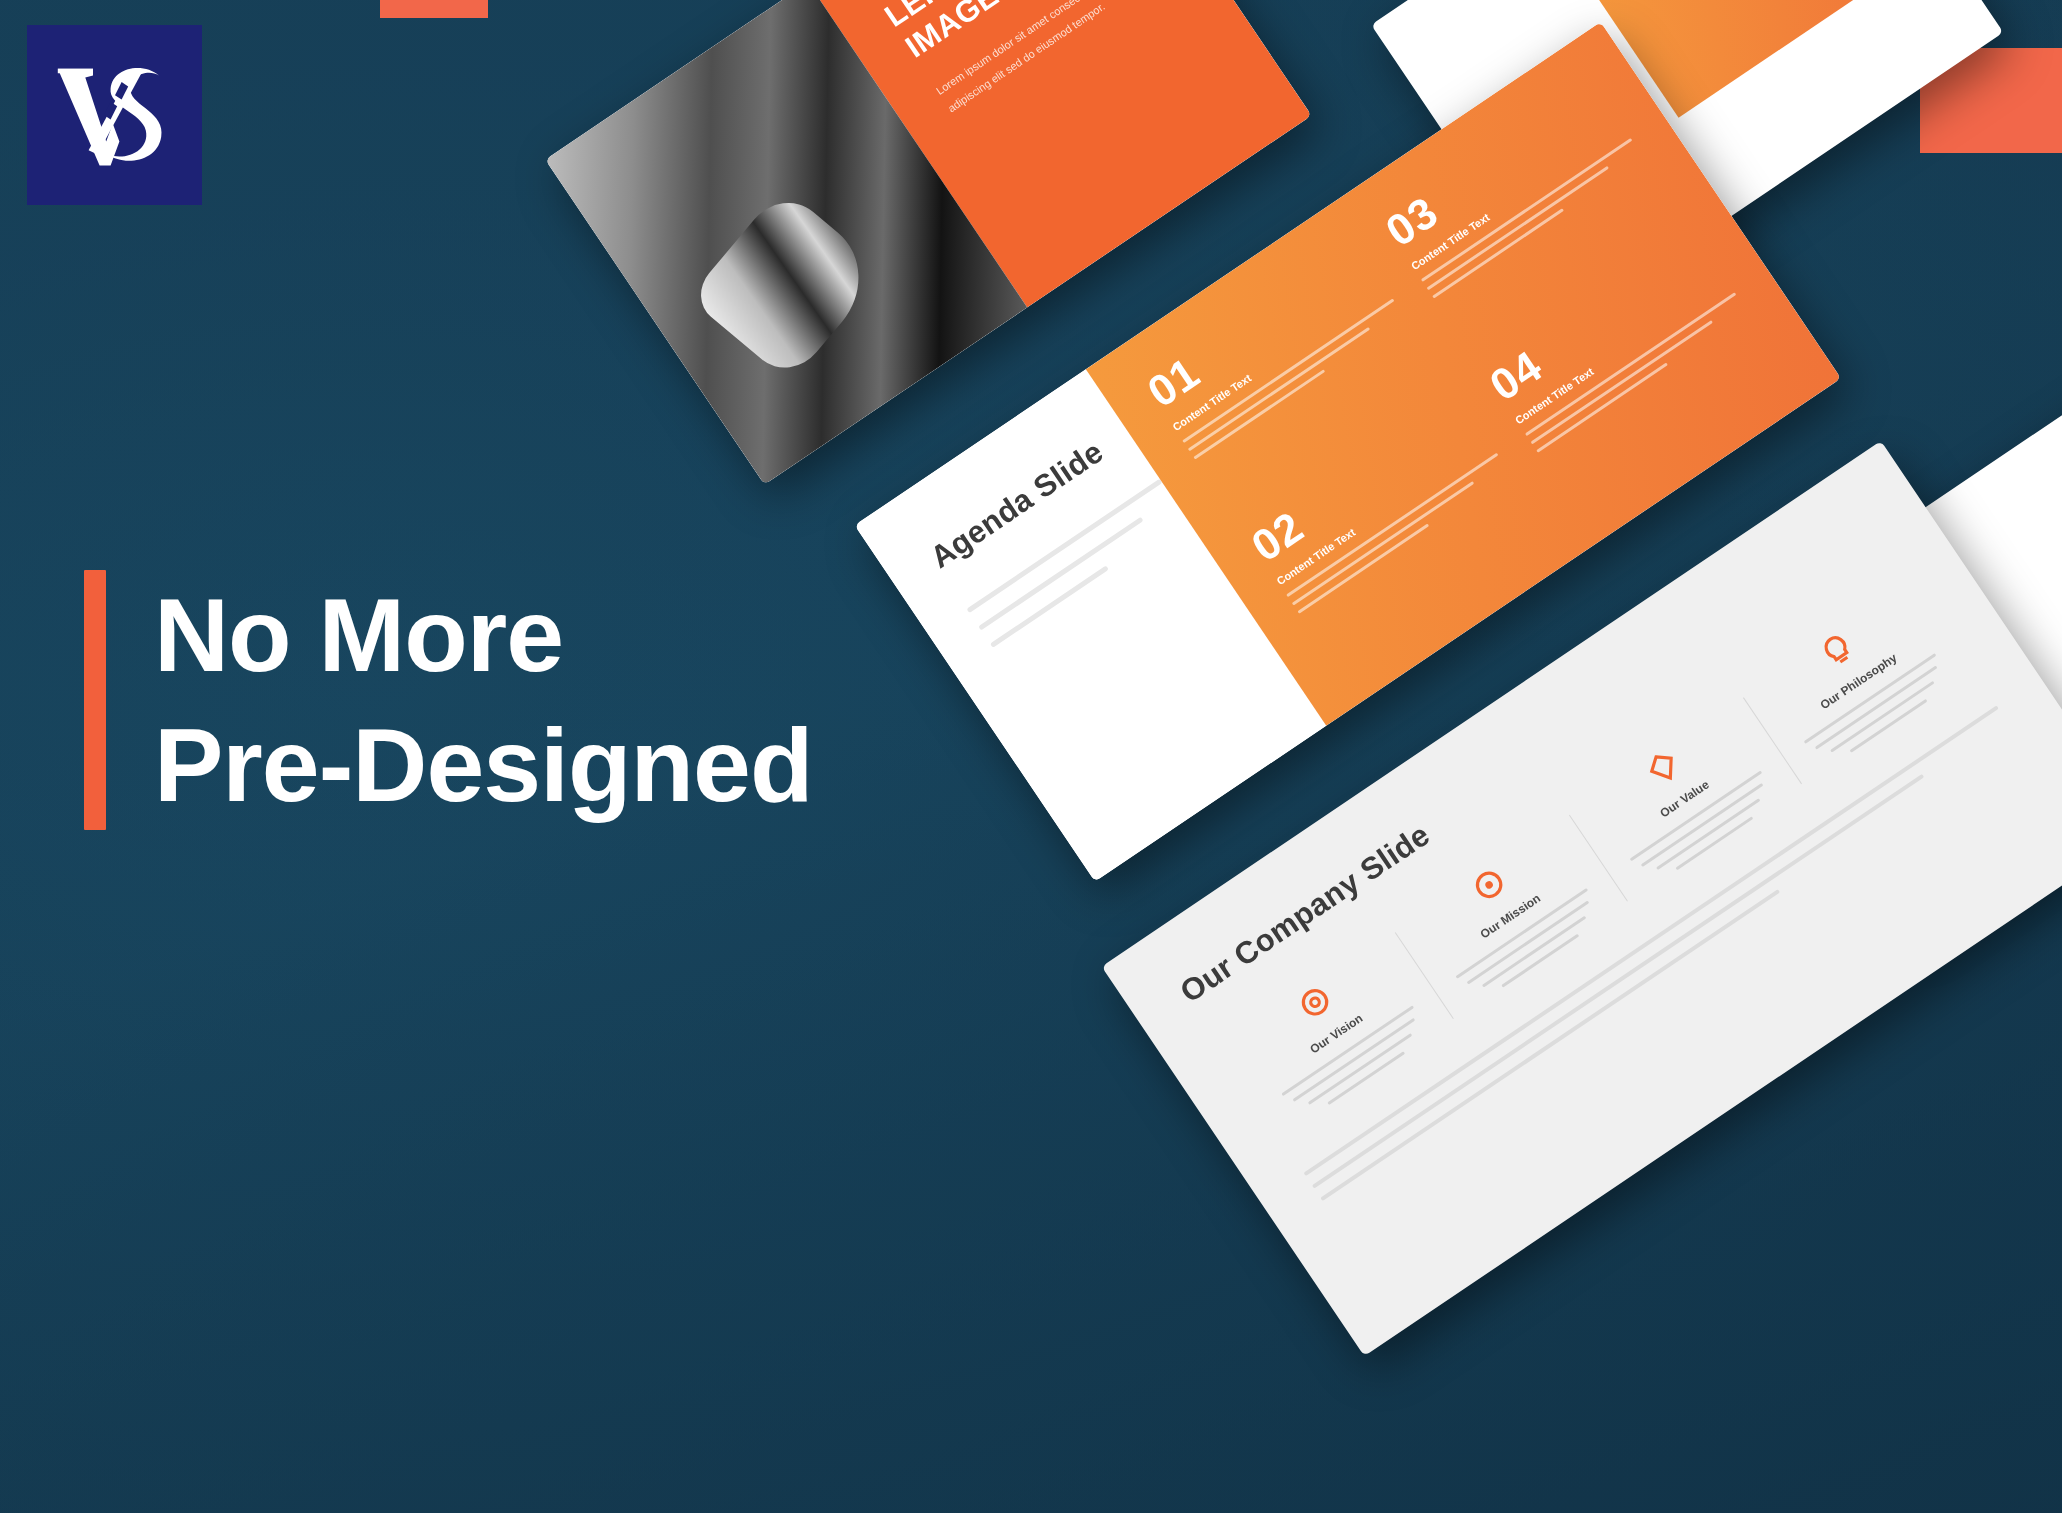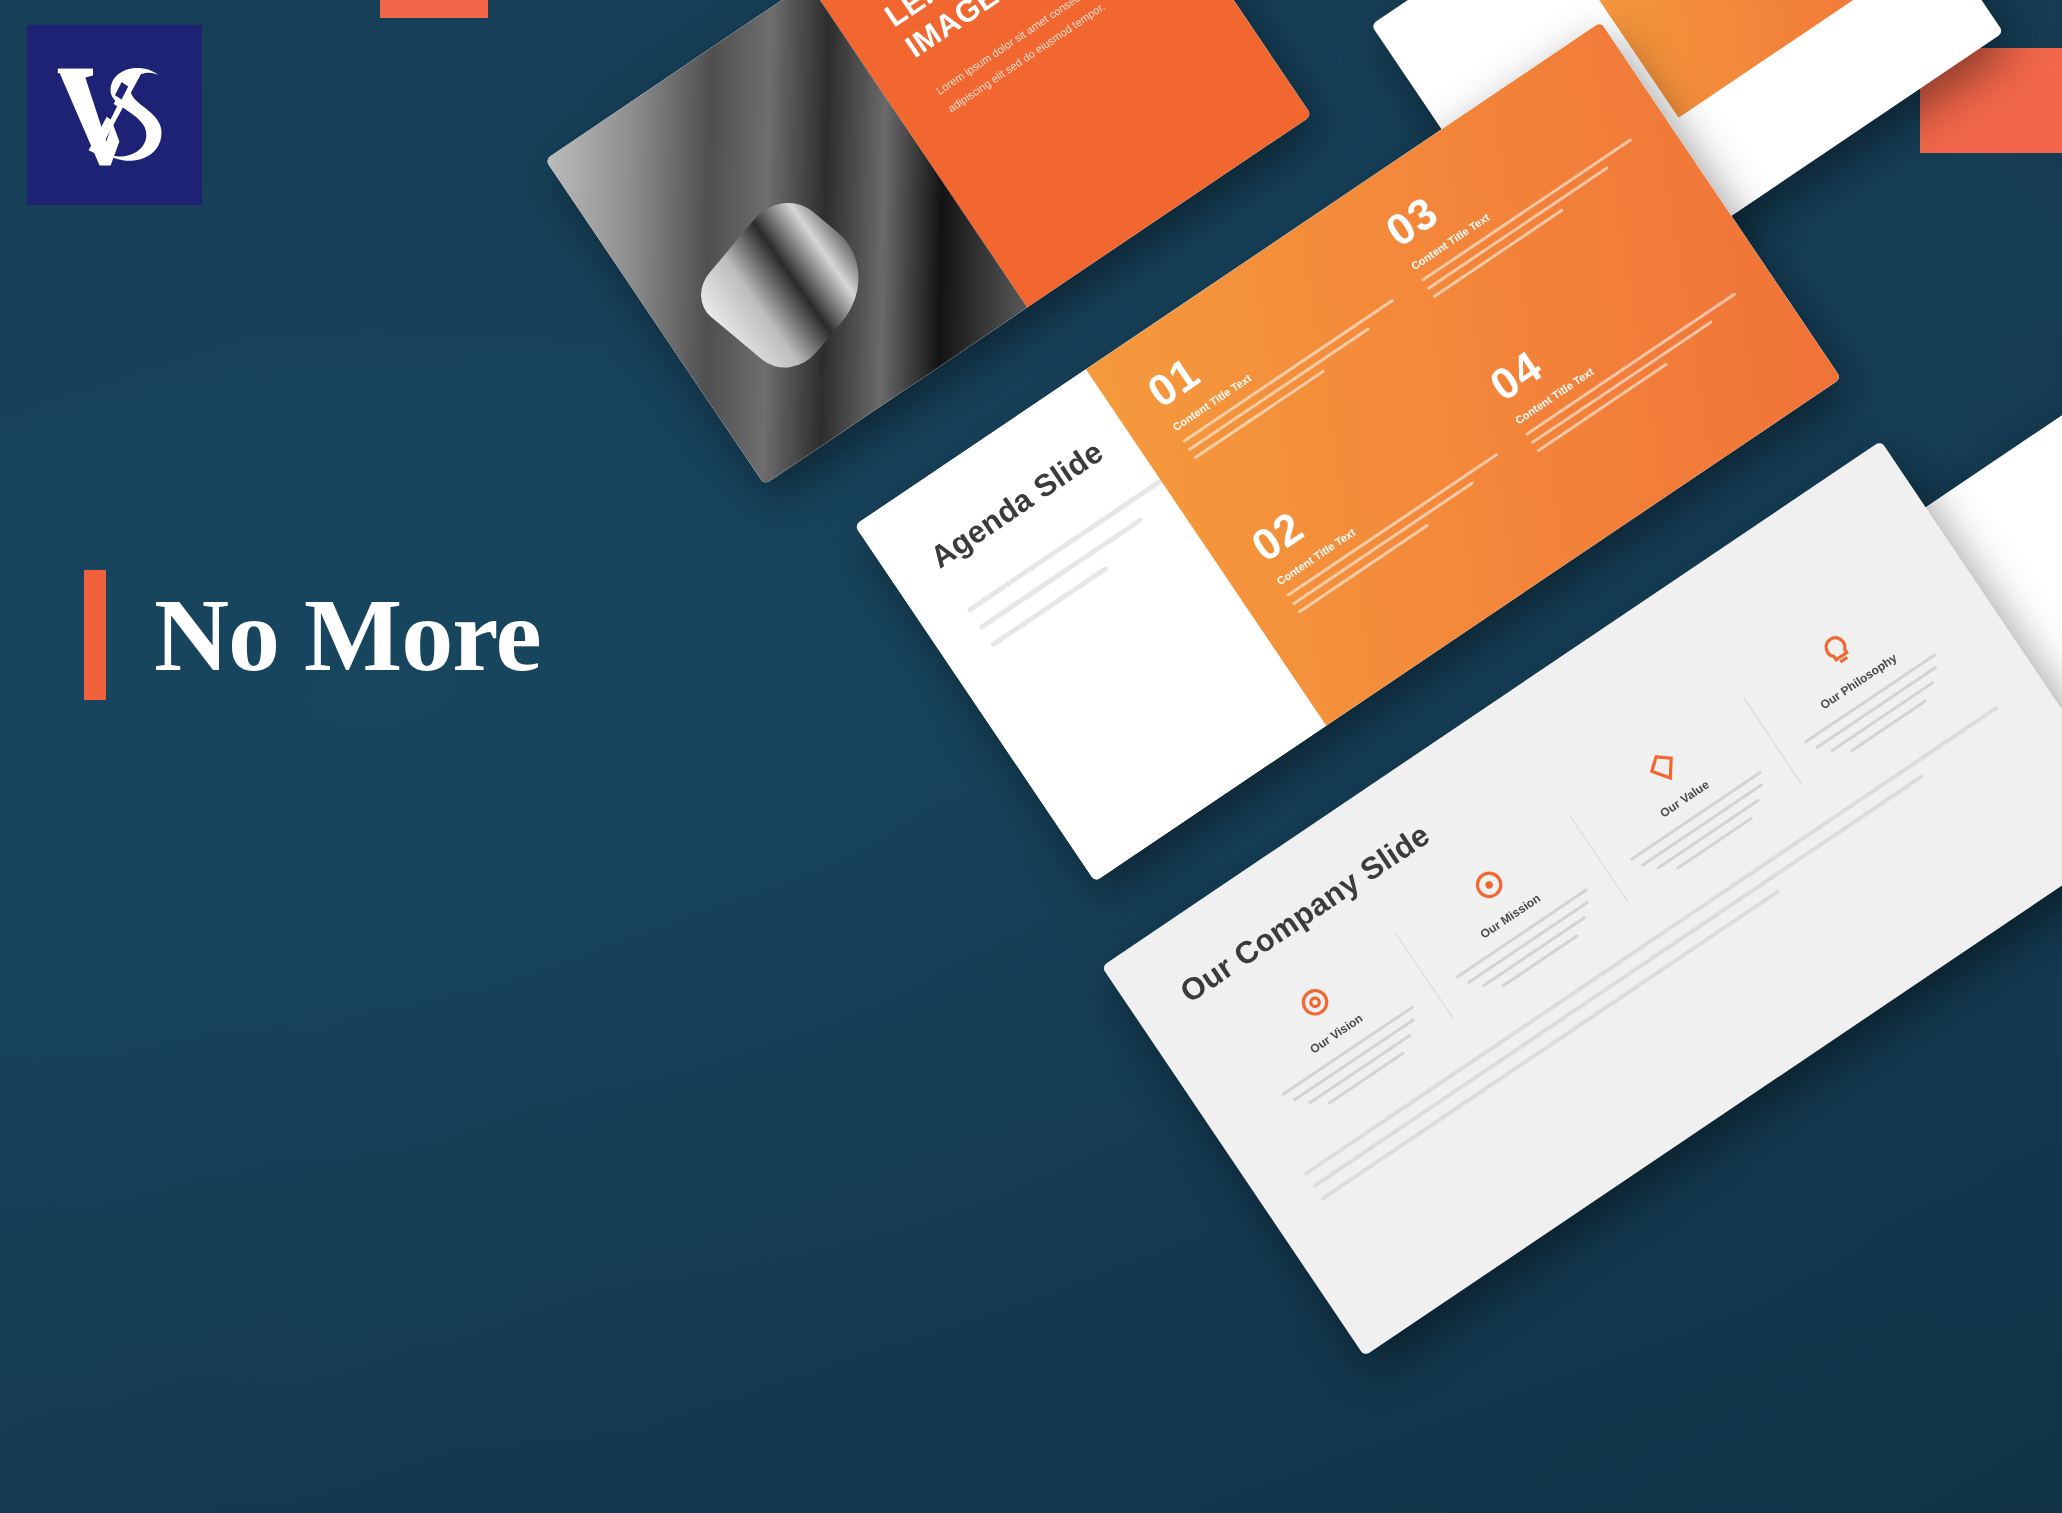--- a/index.html
+++ b/index.html
@@ -66,21 +66,20 @@
     border-radius: 1px;
     align-self: stretch;
   }
   #headline-lines {
     color: #ffffff;
     font-weight: 700;
     font-size: 104px;
     line-height: 1.25;
     letter-spacing: -1px;
     white-space: nowrap;
-    font-family: Liberation Serif, serif;
   }
   #headline-lines > div { display:block; }
 
   
   #deck {
     position: absolute;
     left: 760px;
     top: -240px;
     width: 1500px;
     height: 2000px;
@@ -344,16 +343,17 @@
       <path d="M84 22 L44 96 L36 92 L76 18 Z" fill="#ffffff"></path>
       <path d="M62 52 L56 64 L50 60 L56 48 Z" fill="#1d2275"></path>
       <path d="M72 34 L66 46 L60 42 L66 30 Z" fill="#1d2275"></path>
     </svg>
   </div>
 
   <div id="headline">
     <div id="headline-bar"></div>
     <div id="headline-lines">
       <div>No More</div>
+      <div>Pre-Designed</div>
     </div>
   </div>
 
 </div>
 
 </body></html>

